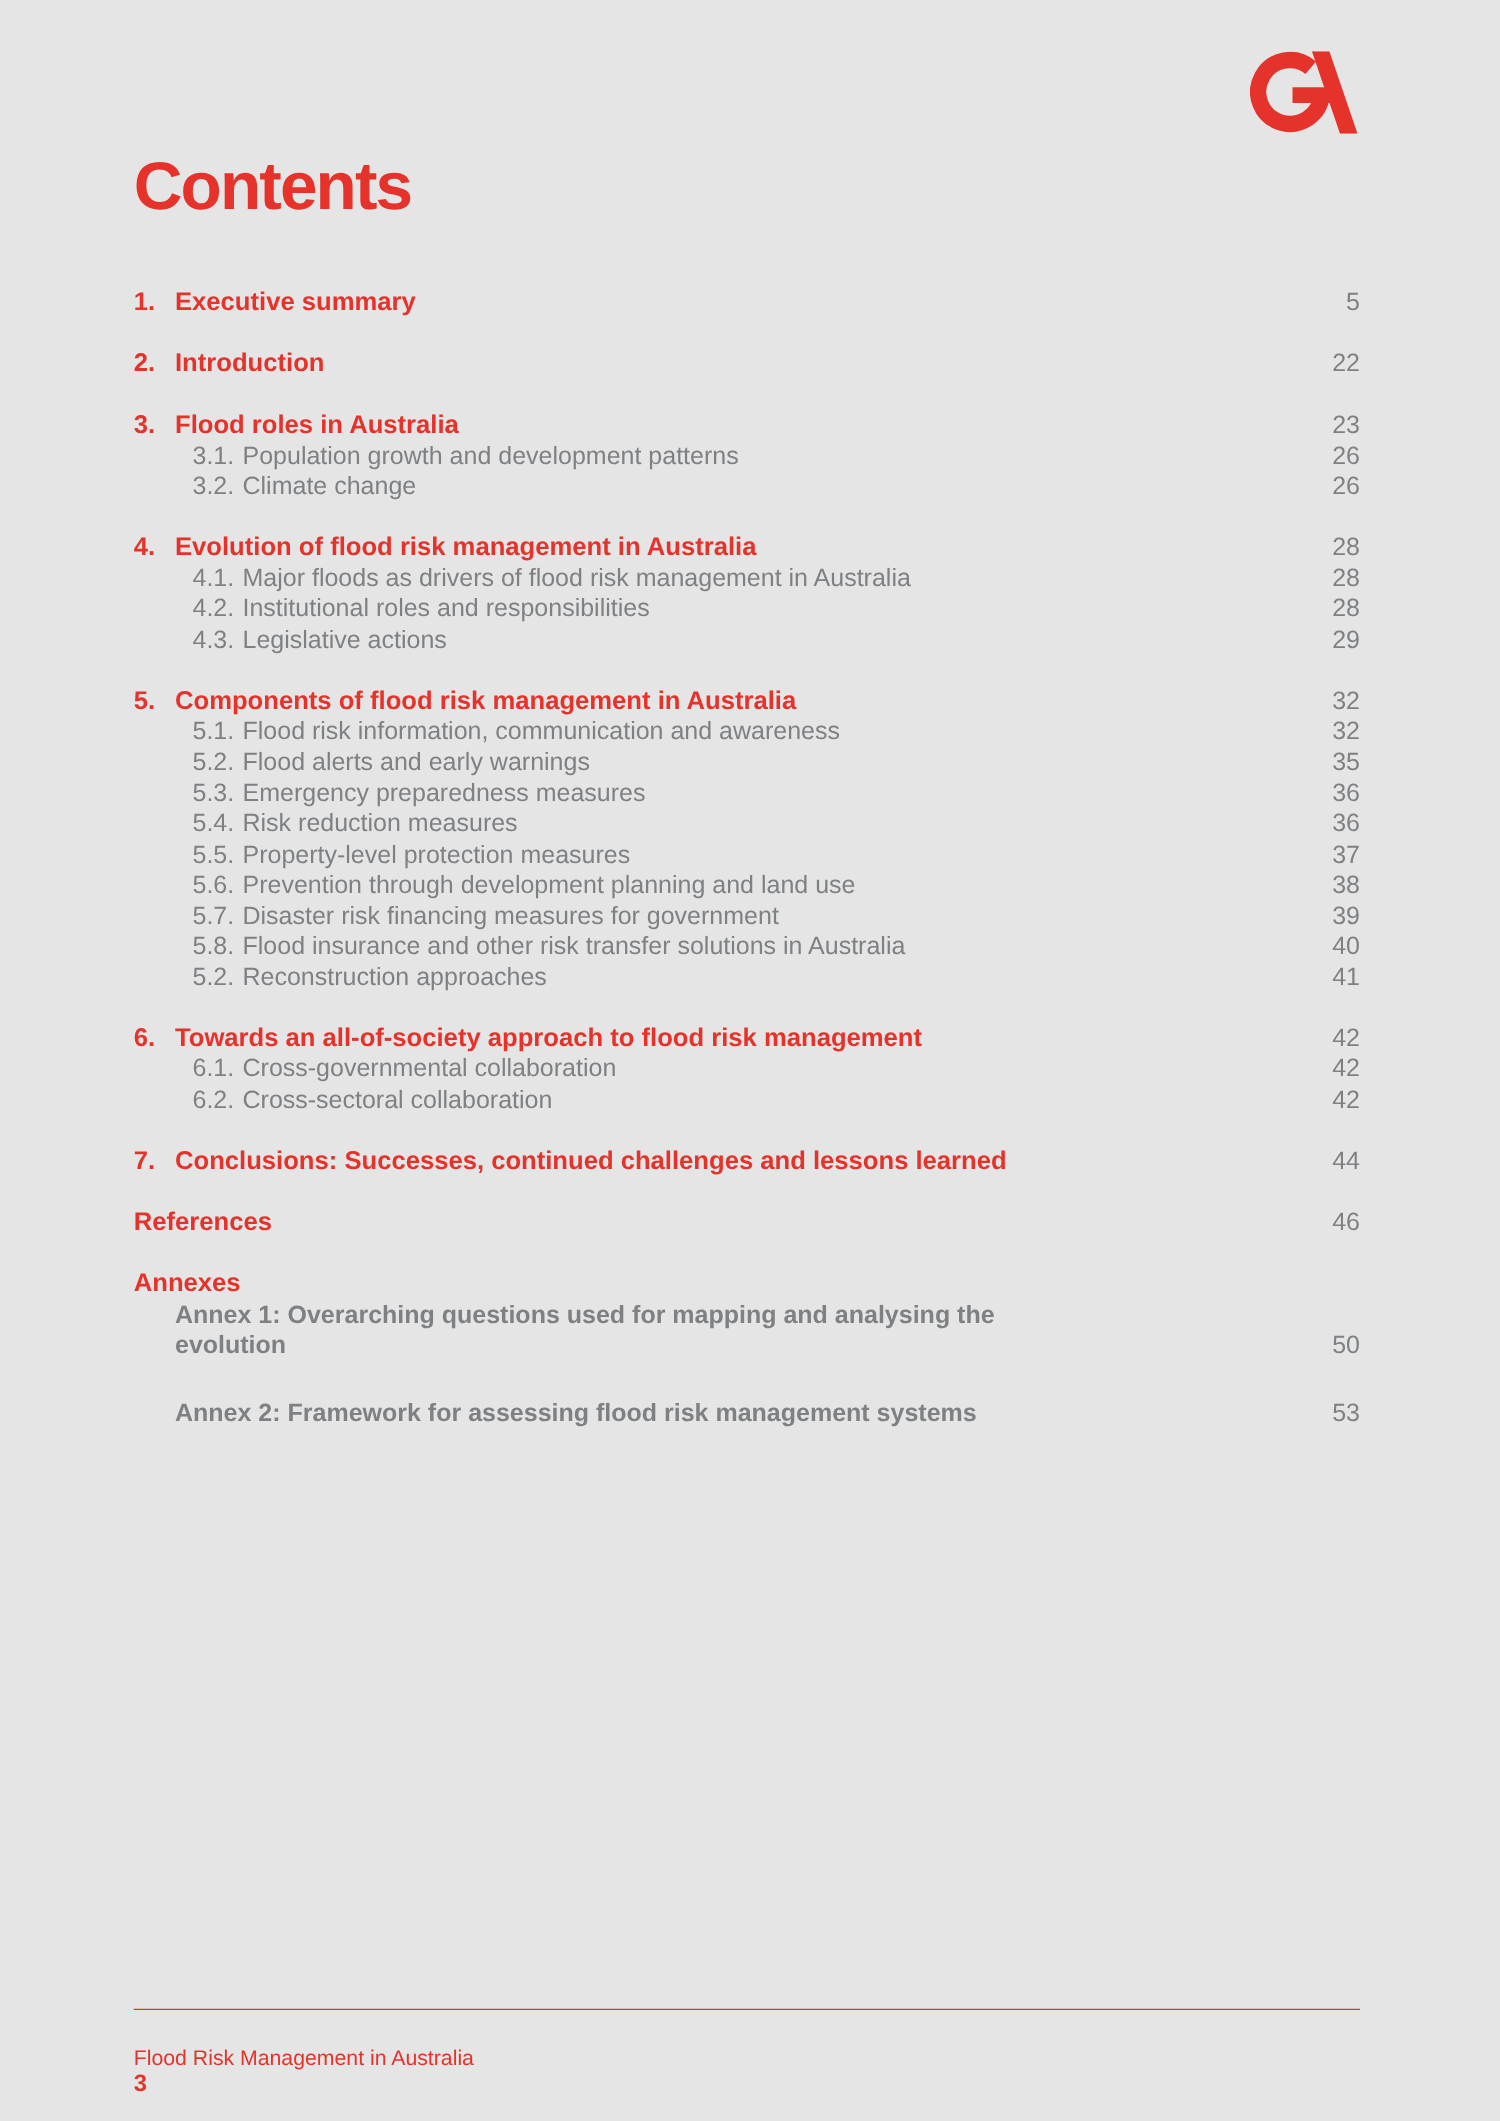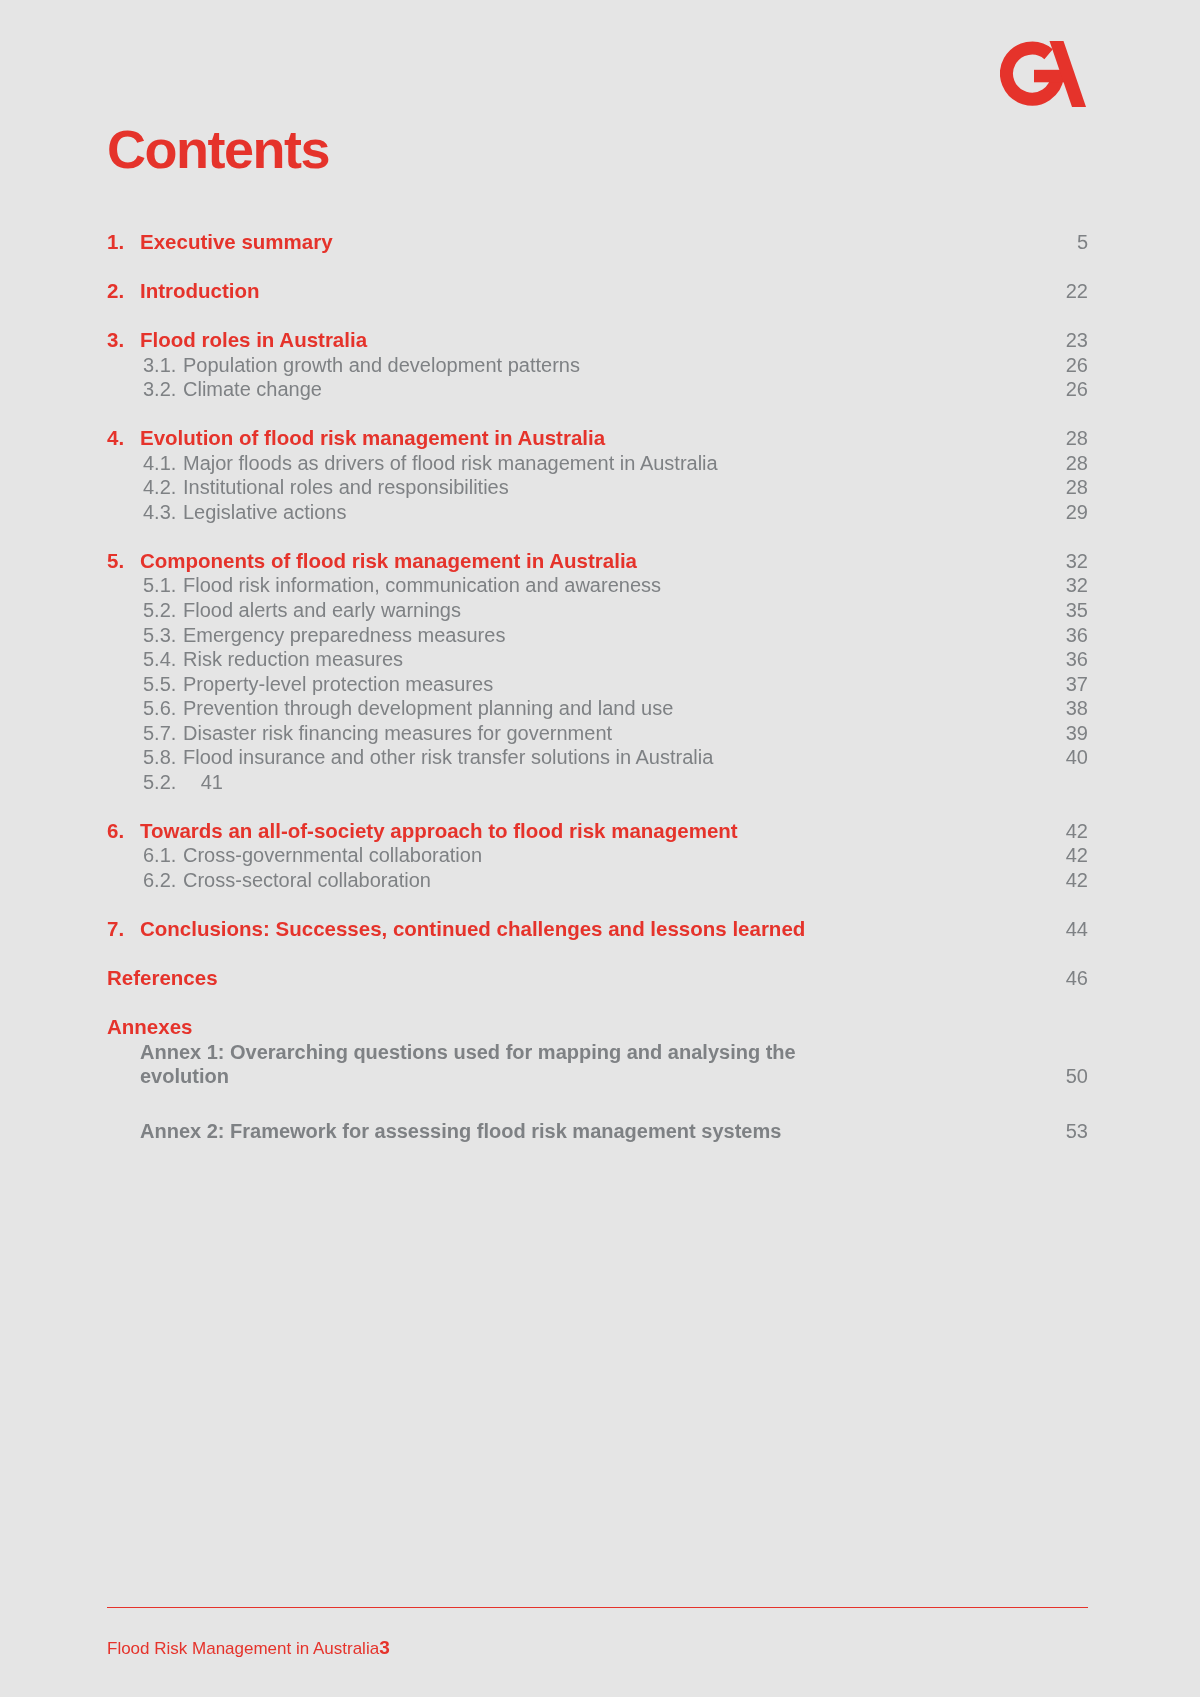--- a/index.html
+++ b/index.html
@@ -22,43 +22,44 @@
     position:absolute;top:118px;left:107px;margin:0;
     font-size:54px;font-weight:700;letter-spacing:-1.5px;
     color:var(--red);line-height:62px;
   }
 
   
   .toc{position:absolute;top:230px;left:107px;right:112px;}
   .toc-block{margin-bottom:24.5px;}
   .toc-row{display:flex;align-items:baseline;line-height:24.55px;}
   .toc-row .num{flex:0 0 33px;}
-  .toc-row.sub .num{margin-left:36px;flex:0 0 40px;}
+  .toc-row.sub .num{margin-left:47px;flex:0 0 40px;}
   .toc-row .ttl{flex:1 1 auto;}
   .toc-row .pg{
     flex:0 0 auto;min-width:40px;text-align:right;
     color:var(--gray);font-weight:400;font-size:20px;
   }
   .toc-row.main{color:var(--red);font-weight:700;font-size:20.5px;}
   .toc-row.sub{color:var(--gray);font-weight:400;font-size:20px;}
 
   
   .annex-item{display:flex;align-items:flex-end;color:var(--gray);font-size:20px;line-height:24.55px;}
   .annex-item + .annex-item{margin-top:30px;}
   .annex-text{margin-left:33px;flex:0 0 auto;max-width:720px;}
   .annex-text span{display:block;font-weight:bold;}
   .annex-fill{flex:1 1 auto;}
 
   
   .footer{
     position:absolute;top:1607px;left:107px;right:112px;
     border-top:1px solid var(--red);
     padding-top:29px;
-    display:flex;justify-content:flex-start;align-items:baseline;
+    display:flex;justify-content:flex-end;align-items:baseline;
     color:var(--red);
+    flex-direction:column;
   }
   .footer-title{font-size:17px;font-weight:400;}
   .footer-page{font-size:19px;font-weight:700;}
 </style>
 </head>
 <body>
 
 <div class="page">
 
   <svg class="logo" viewBox="0 0 86 66" xmlns="http://www.w3.org/2000/svg" aria-hidden="true">
@@ -164,20 +165,21 @@
           <span class="ttl">Disaster risk financing measures for government</span>
           <span class="pg">39</span>
         </div>
         <div class="toc-row sub">
           <span class="num">5.8.</span>
           <span class="ttl">Flood insurance and other risk transfer solutions in Australia</span>
           <span class="pg">40</span>
         </div>
         <div class="toc-row sub">
           <span class="num">5.2.</span>
+          <span class="ttl">Reconstruction approaches</span>
           <span class="pg">41</span>
         </div>
       </div>
       <div class="toc-block">
         <div class="toc-row main">
           <span class="num">6.</span>
           <span class="ttl">Towards an all-of-society approach to flood risk management</span>
           <span class="pg">42</span>
         </div>
         <div class="toc-row sub">

